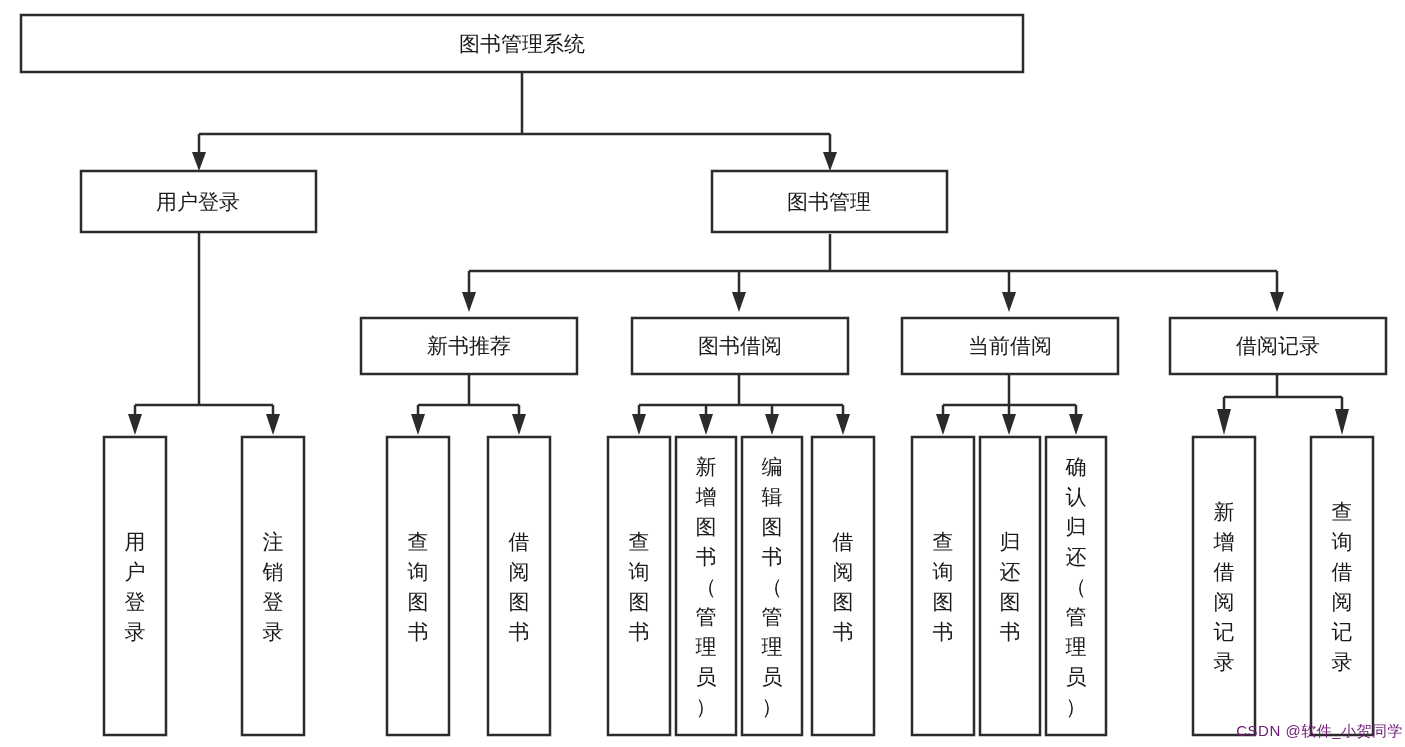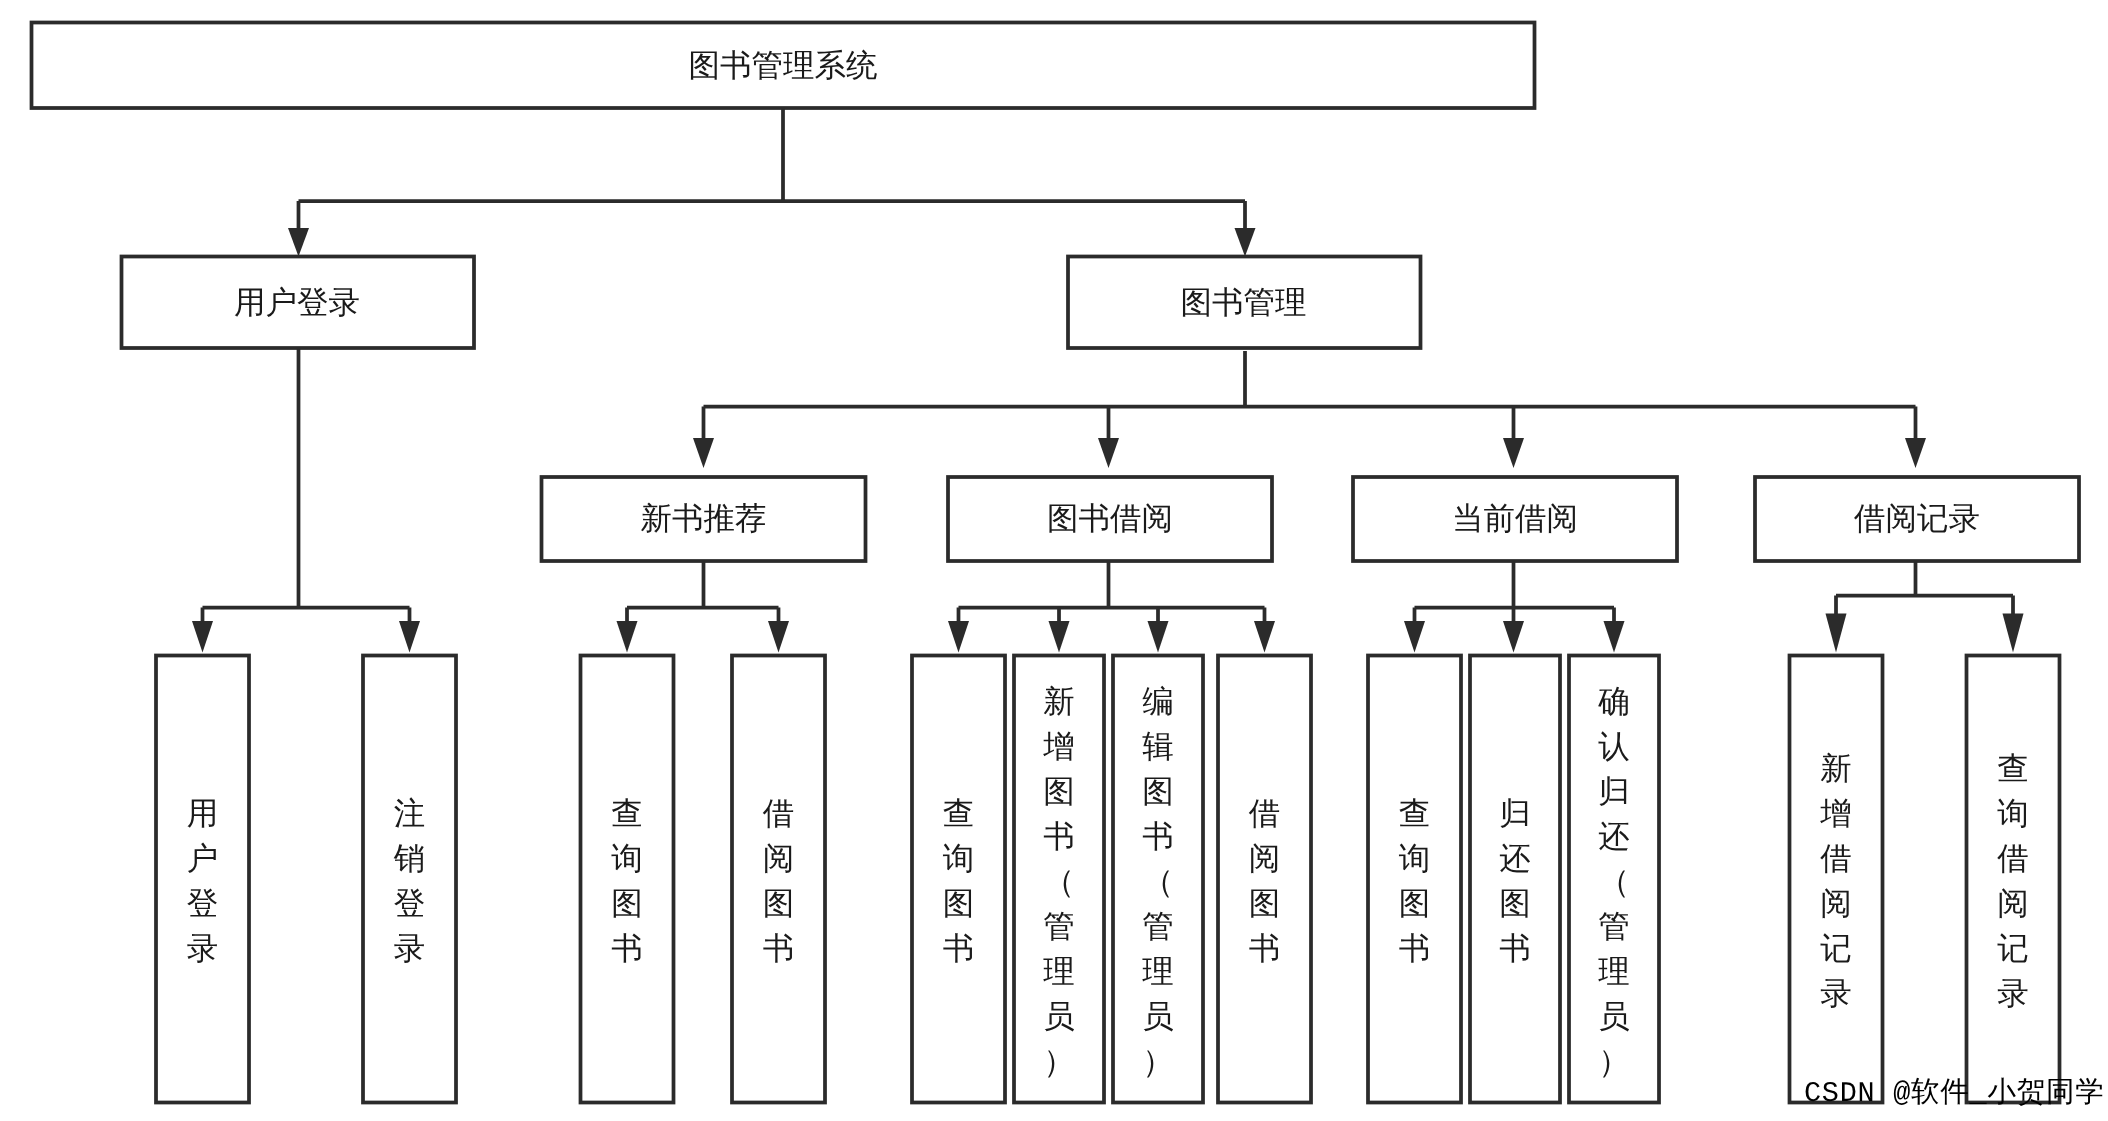--- a/index.html
+++ b/index.html
@@ -52,23 +52,23 @@
   .node-label-v {
     fill: #1a1a1a;
     font-family: "DejaVu Sans", "Liberation Sans", sans-serif;
     font-size: 21px;
     text-anchor: middle;
   }
   .watermark {
     position: absolute;
     right: 14px;
     bottom: 6px;
-    color: #000000;
-    font-size: 19px;
-    font-family: Liberation Mono, monospace;
+    color: #701a75;
+    font-size: 15px;
+    font-family: Liberation Sans, sans-serif;
     letter-spacing: 0.5px;
     white-space: nowrap;
     pointer-events: none;
   }
 </style>
 </head>
 <body>
 
 <div id="diagram-root">
 

